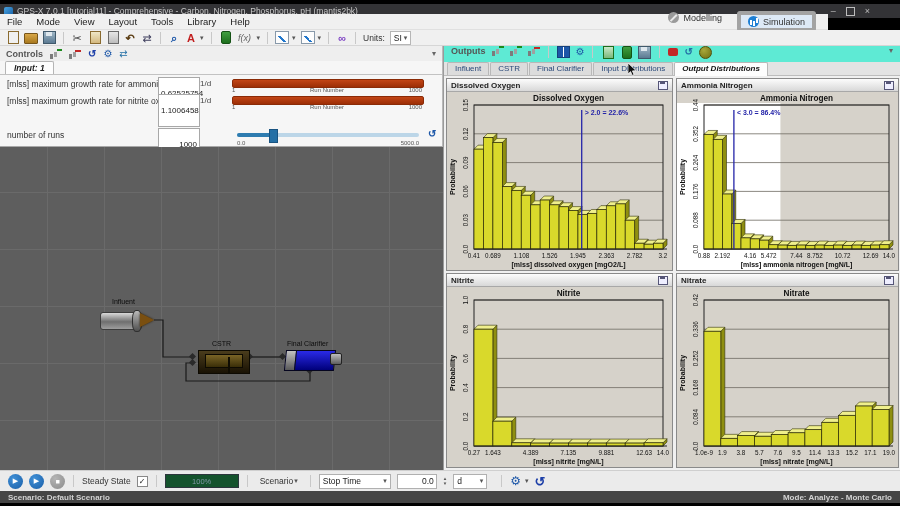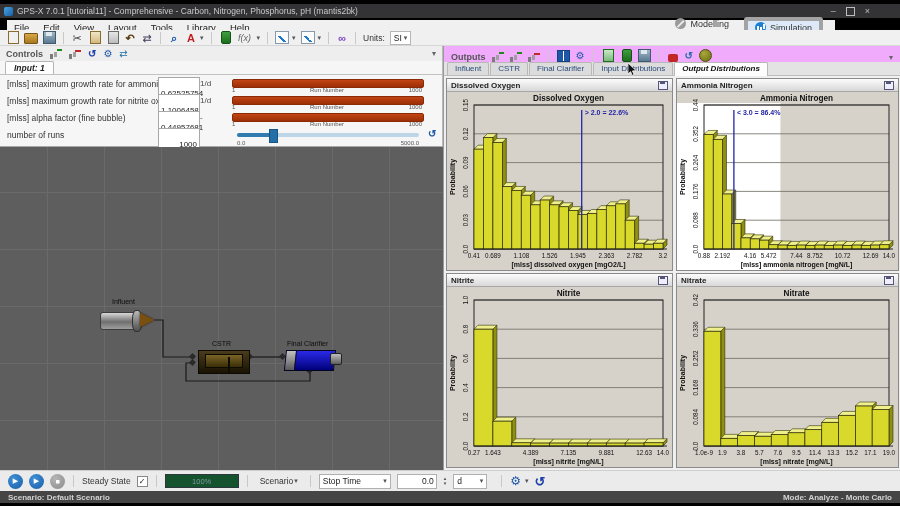--- a/index.html
+++ b/index.html
@@ -6,21 +6,21 @@
   body{width:900px;height:506px;position:relative;background:#000;font-family:"Liberation Sans",sans-serif;overflow:hidden;-webkit-font-smoothing:antialiased;}
   .abs{position:absolute;}
   
   .titlebar{left:0;top:4px;width:900px;height:14px;background:#333336;display:flex;align-items:center;padding:0 4px;box-sizing:border-box;}
   .appicon{width:9px;height:9px;background:linear-gradient(135deg,#4aa3e0,#1560a8);border-radius:2px;margin-right:4px;flex:none;}
   .wtitle{font-size:8.5px;color:#c9c9c9;white-space:nowrap;}
   .wctls{margin-left:auto;display:flex;align-items:center;gap:10px;padding-right:26px;}
   .wctl{font-size:9px;color:#bdbdbd;line-height:9px;cursor:default;}
   .wbox{width:7px;height:7px;border:1px solid #bdbdbd;}
   
-  .menubar{left:7px;top:14px;width:828px;height:16px;background:#f0f0f0;border-bottom:1px solid #e0e0e0;display:flex;align-items:center;box-sizing:border-box;margin-top:6px;}
+  .menubar{left:0;top:14px;width:828px;height:16px;background:#f0f0f0;border-bottom:1px solid #e0e0e0;display:flex;align-items:center;box-sizing:border-box;}
   .menuitem{font-size:9.5px;color:#222;padding:0 7px;}
   .modebtns{margin-left:auto;display:flex;align-items:flex-start;gap:8px;padding-right:12px;}
   .modebtn{display:flex;align-items:center;gap:4px;font-size:9px;color:#333;padding:1px 7px;border-radius:3px;}
   .modebtn.activeb{background:#dde9f6;border:4px solid #a3a3a3;}
   .mico{width:11px;height:11px;border-radius:50%;position:relative;flex:none;}
   .mico.no{background:#9a9a9a;}
   .mico.no::after{content:"";position:absolute;left:1px;top:5px;width:9px;height:1.5px;background:#e8e8e8;transform:rotate(-45deg);}
   .mico.sim{background:#1d7fd4;}
   .mico.sim::after{content:"";position:absolute;left:2px;bottom:2px;width:2px;height:5px;background:#fff;box-shadow:3px 1px 0 0 #fff,6px -2px 0 0 #fff;}
   
@@ -70,21 +70,21 @@
   .influent-cap{position:absolute;left:132px;top:163px;width:8px;height:20px;background:linear-gradient(180deg,#b9b9b9,#4f4f4f);border:1px solid #303030;border-radius:40%;}
   .influent-arrow{position:absolute;left:140px;top:166px;width:0;height:0;border-left:14px solid #7a4f10;border-top:7px solid transparent;border-bottom:7px solid transparent;filter:drop-shadow(0 0 1px #2e1e02);}
   .cstr-tank{position:absolute;left:198px;top:203px;width:50px;height:22px;background:linear-gradient(180deg,#4a3c1c,#191204);border:1px solid #0d0a02;}
   .cstr-inner{position:absolute;left:6px;top:3px;right:6px;bottom:5px;background:linear-gradient(180deg,#7a6426,#3a2e08);border:1px solid #0d0a02;}
   .cstr-mixer{position:absolute;left:22px;top:2px;width:2px;height:16px;background:#0f0c02;}
   .clar-body{position:absolute;left:285px;top:203px;width:48px;height:19px;background:linear-gradient(180deg,#2a2ae8,#00007a);border:1px solid #05051f;transform:skewX(-6deg);}
   .clar-edge{position:absolute;left:0px;top:0px;width:9px;height:19px;background:linear-gradient(180deg,#c2c2c2,#585858);border-right:1px solid #111;}
   .clar-out{position:absolute;left:330px;top:206px;width:10px;height:10px;background:linear-gradient(180deg,#bdbdbd,#5e5e5e);border:1px solid #222;border-radius:2px;}
   
   .outputs{left:443px;top:46px;width:457px;height:424px;background:#f0f0f0;border-left:1px solid #9a9a9a;box-sizing:border-box;}
-  .oheader{position:absolute;left:0;top:0;width:100%;height:16px;background:#f0abfc;display:flex;align-items:flex-end;gap:6px;padding:0 7px;box-sizing:border-box;}
+  .oheader{position:absolute;left:0;top:0;width:100%;height:16px;background:#5eead4;display:flex;align-items:flex-start;gap:6px;padding:0 7px;box-sizing:border-box;}
   .otabs{position:absolute;left:0;top:16px;width:100%;height:14px;background:#e3e3e3;border-bottom:1px solid #bdbdbd;display:flex;align-items:flex-end;padding-left:3px;box-sizing:border-box;}
   .otab{font-size:8px;color:#2a4a7a;padding:1px 7px 1px;border:1px solid #b8b8b8;border-bottom:none;background:#dcdcdc;margin-right:1px;border-radius:2px 2px 0 0;line-height:10px;}
   .otab.active{background:#fdfdfd;color:#111;font-weight:bold;font-style:italic;position:relative;top:1px;padding-bottom:2px;}
   .chartgrid{position:absolute;left:0;top:30px;width:457px;height:394px;}
   .cpanel{position:absolute;background:#d6d2ca;border:1px solid #8a8a8a;box-sizing:border-box;}
   .cpheader{position:absolute;left:0;top:0;width:100%;height:13px;background:linear-gradient(180deg,#fcfcfc,#d8d8d8);border-bottom:1px solid #a8a8a8;display:flex;align-items:center;padding:0 4px;box-sizing:border-box;}
   .cptitle{font-size:8px;font-weight:bold;color:#222;}
   .popout{margin-left:auto;width:8px;height:7px;border:1px solid #557;position:relative;background:#eef;}
   .popout::after{content:"";position:absolute;left:1px;top:0;width:5px;height:2px;background:#557;}
   .chart-body{position:absolute;left:0;top:13px;right:0;bottom:0;}
@@ -115,21 +115,21 @@
   <span class="wtitle">GPS-X 7.0.1 [tutorial11] - Comprehensive - Carbon, Nitrogen, Phosphorus, pH (mantis2bk)</span>
   <span class="wctls">
     <span class="wctl">–</span>
     <span class="wctl wbox"></span>
     <span class="wctl">×</span>
   </span>
 </div>
 
 <div class="abs menubar">
   <span class="menuitem">File</span>
-  <span class="menuitem">Edit</span>
+  <span class="menuitem">Mode</span>
   <span class="menuitem">View</span>
   <span class="menuitem">Layout</span>
   <span class="menuitem">Tools</span>
   <span class="menuitem">Library</span>
   <span class="menuitem">Help</span>
   <span class="modebtns">
     <span class="modebtn">
       <span class="mico no"></span>
       <span>Modelling</span>
     </span>
@@ -203,31 +203,20 @@
     <span class="cval">1.1006458</span>
     <span class="cunit">1/d</span>
     <span class="redbar"></span>
     <span class="redcap">
       <span>1</span>
       <span class="mid">Run Number</span>
       <span>1000</span>
     </span>
   </div>
 
-  <div class="crow" style="top:65px;">
-    <span class="clabel">[mlss] alpha factor (fine bubble)</span>
-    <span class="cval">0.44957681</span>
-    <span class="cunit">-</span>
-    <span class="redbar"></span>
-    <span class="redcap">
-      <span>1</span>
-      <span class="mid">Run Number</span>
-      <span>1000</span>
-    </span>
-  </div>
 
   <div class="crow" style="top:82px;">
     <span class="clabel">number of runs</span>
     <span class="cval">1000</span>
     <span class="bluetrack">
       <span class="bluefill" style="width:19%;"></span>
       <span class="bluehandle" style="left:calc(19% - 3px);"></span>
     </span>
     <span class="bluecap">
       <span>0.0</span>

